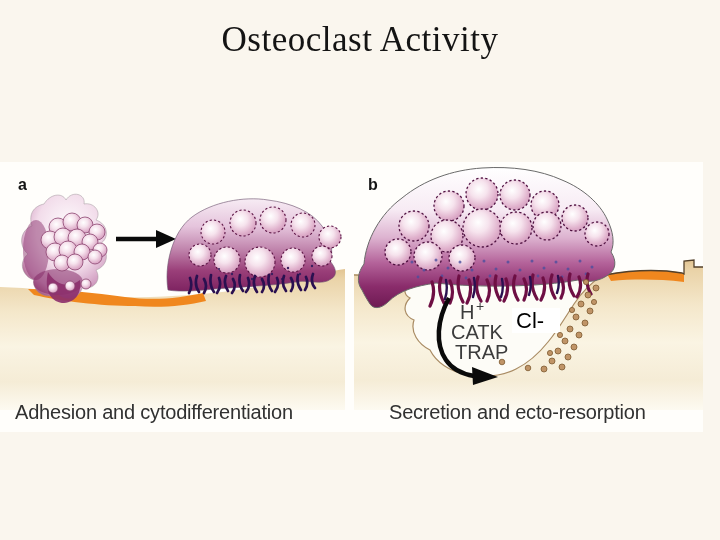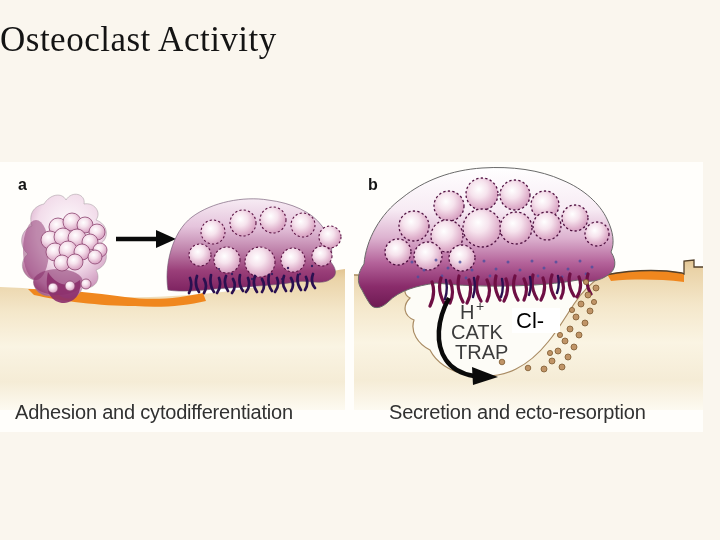--- a/index.html
+++ b/index.html
@@ -3,20 +3,21 @@
 <meta charset="utf-8">
 <style>
   html,body{margin:0;padding:0}
   body{
     width:720px;height:540px;position:relative;overflow:hidden;
     background:#FAF6EE;
     font-family:"Liberation Sans", sans-serif;
   }
   .title{
     position:absolute;top:20px;left:0;width:720px;margin:0;
+    text-align:center;
     font-family:"Liberation Serif", serif;
     font-weight:400;font-size:35px;color:#141414;letter-spacing:.5px;
   }
   .figure{position:absolute;left:0;top:162px;width:703px;height:270px}
   svg text{font-family:"Liberation Sans", sans-serif}
   .panel-label{font-weight:700;font-size:16px;fill:#141414}
   .caption{font-size:20px;fill:#313131;letter-spacing:-.2px}
   .pit-label{font-size:20px;fill:#3C3C3C}
   .pit-label-sup{font-size:14px;fill:#3C3C3C}
   .cl-label{font-size:22px;fill:#000}

